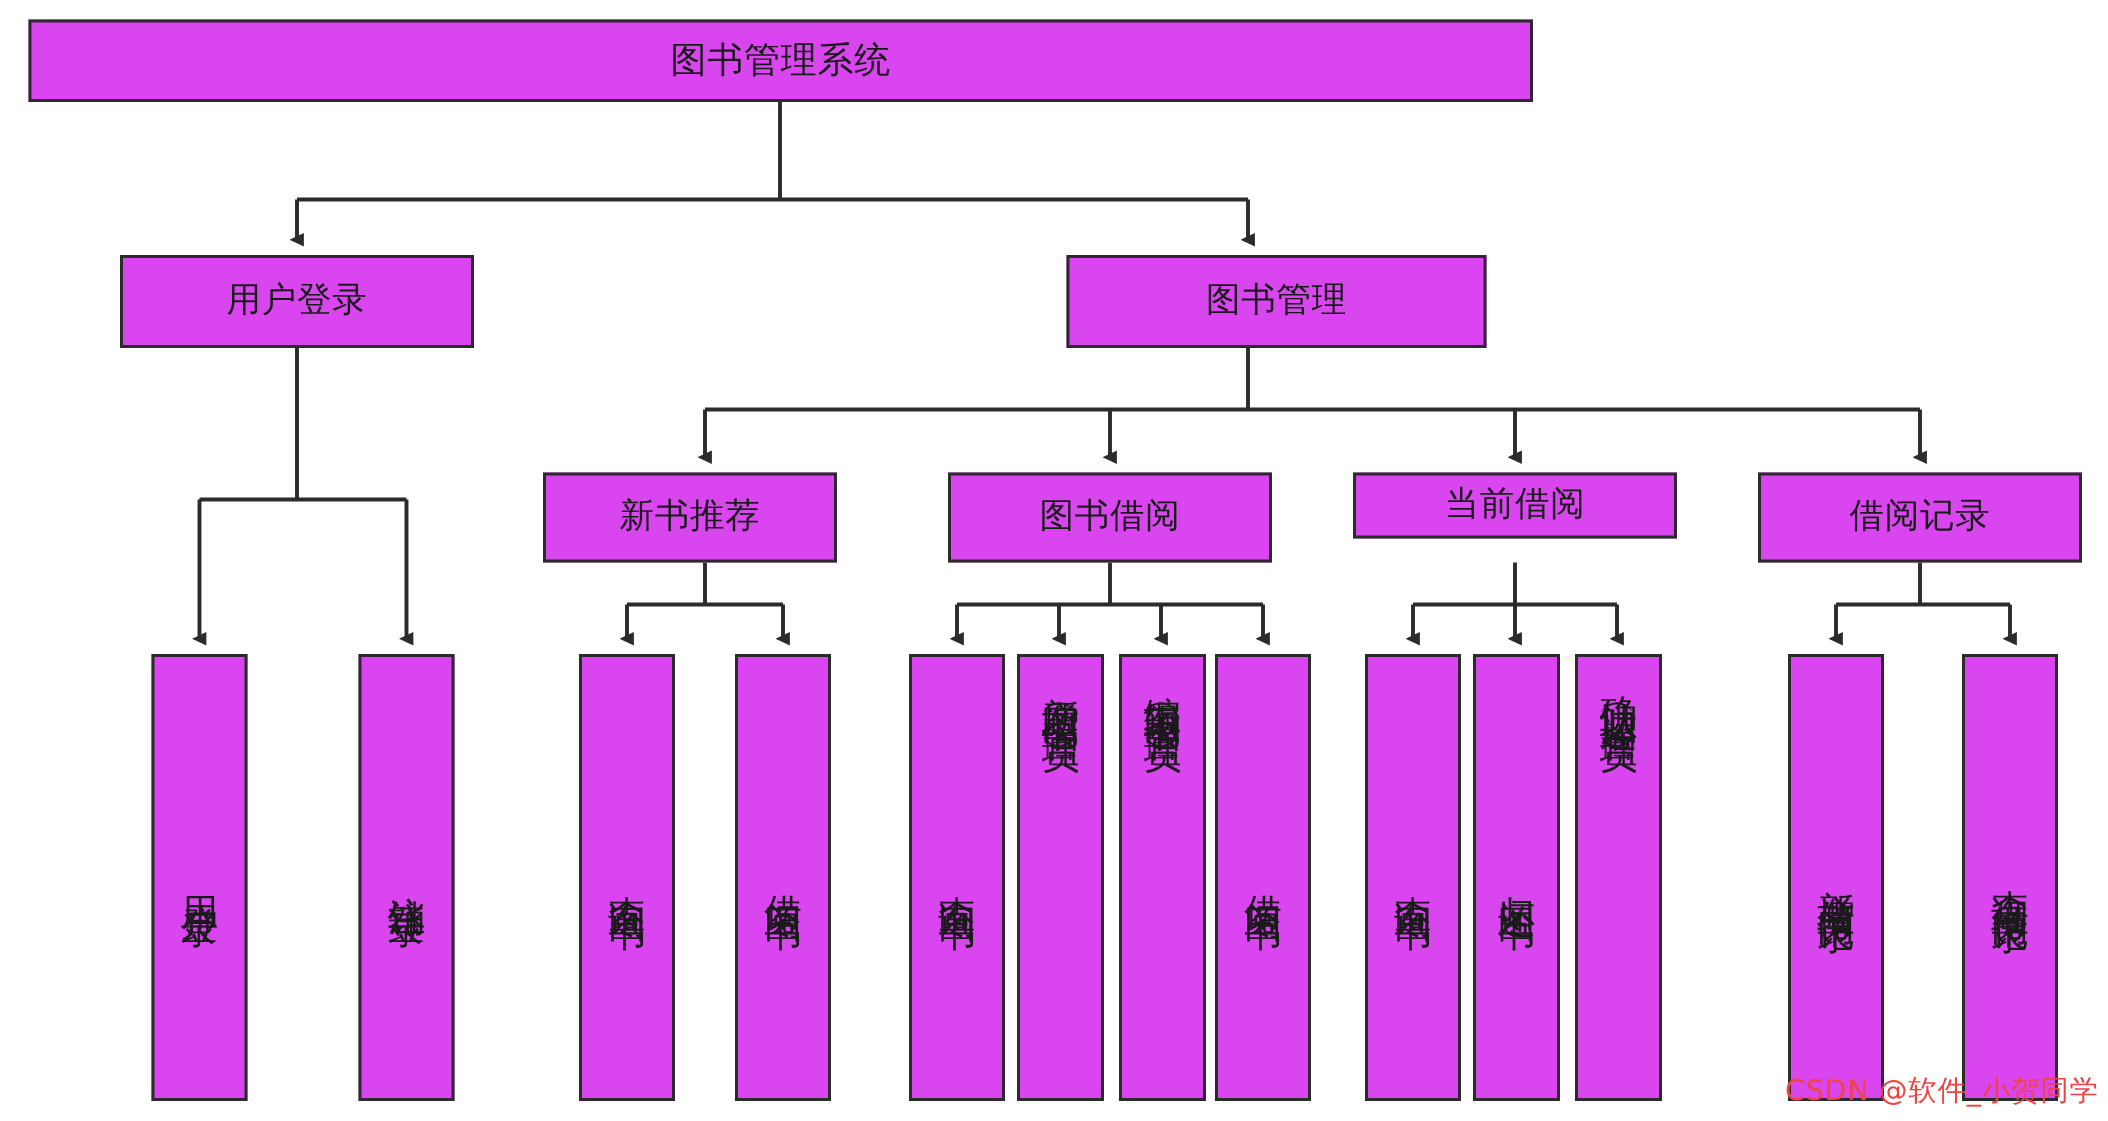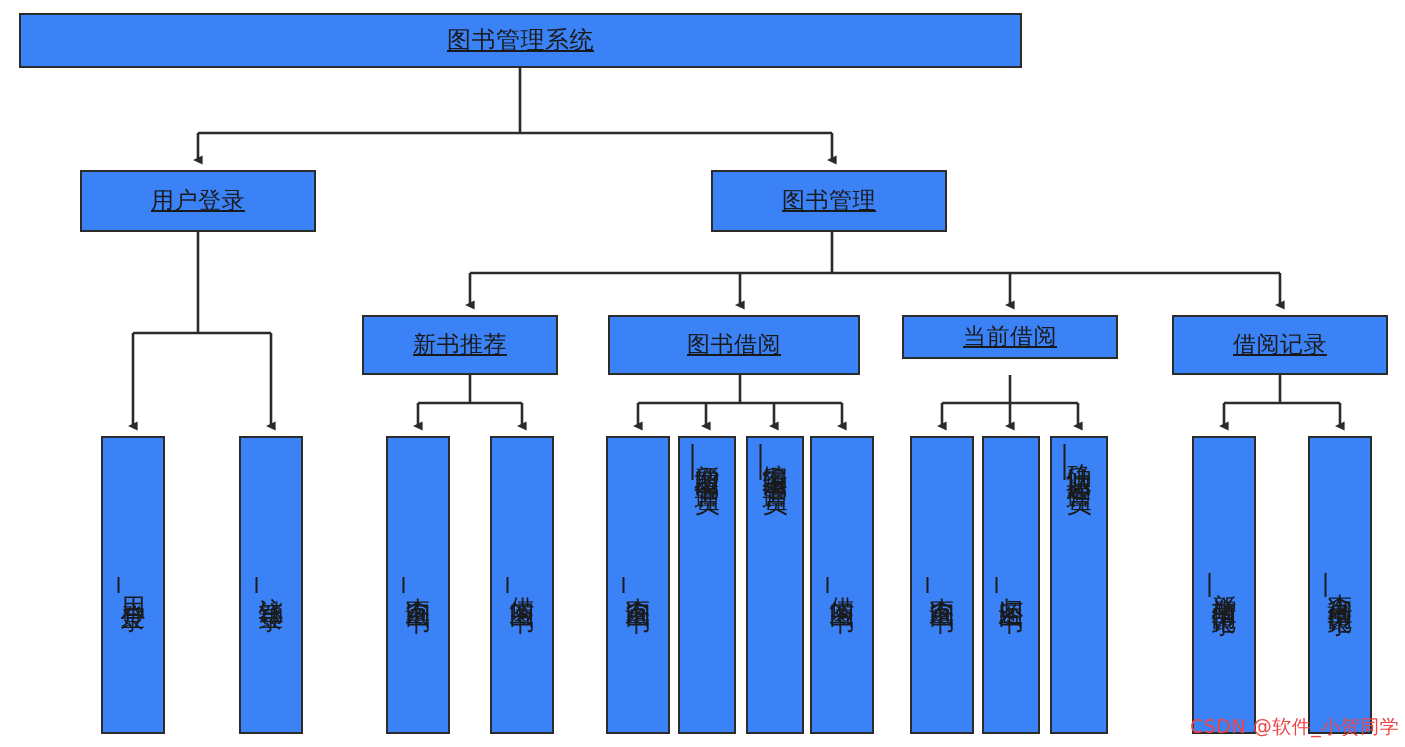--- a/index.html
+++ b/index.html
@@ -21,27 +21,26 @@
     position: absolute;
     left: 0;
     top: 0;
     width: 1405px;
     height: 747px;
     pointer-events: none;
   }
   .node {
     position: absolute;
     box-sizing: border-box;
-    background: #3b82f6;
+    background: #d946ef;
     border: 2.5px solid #2b2b2b;
     display: flex;
     align-items: center;
     justify-content: center;
     color: #1a1a1a;
-    text-decoration: underline;
   }
   .node .lbl {
     display: block;
     text-align: center;
     line-height: 1.12;
     white-space: pre;
   }
   
   .node.horiz .lbl {
     font-size: 23px;
@@ -130,28 +129,28 @@
     </g>
   </svg>
 
   <div class="node horiz root" style="left:19px; top:13px; width:1003px; height:55px;">
     <span class="lbl">图书管理系统</span>
   </div>
 
   <div class="node horiz" style="left:80px; top:170px; width:236px; height:62px;">
     <span class="lbl">用户登录</span>
   </div>
-  <div class="node horiz" style="left:711px; top:170px; width:236px; height:62px;">
+  <div class="node horiz" style="left:711px; top:170px; width:280px; height:62px;">
     <span class="lbl">图书管理</span>
   </div>
 
   <div class="node horiz" style="left:362px; top:315px; width:196px; height:60px;align-items:center;">
     <span class="lbl">新书推荐</span>
   </div>
-  <div class="node horiz" style="left:608px; top:315px; width:252px; height:60px;">
+  <div class="node horiz" style="left:632px; top:315px; width:216px; height:60px;">
     <span class="lbl">图书借阅</span>
   </div>
   <div class="node horiz" style="left:902px; top:315px; width:216px; height:44px;">
     <span class="lbl">当前借阅</span>
   </div>
   <div class="node horiz" style="left:1172px; top:315px; width:216px; height:60px;">
     <span class="lbl">借阅记录</span>
   </div>
 
   <div class="node vert centered" style="left:101px; top:436px; width:64px; height:298px;">

